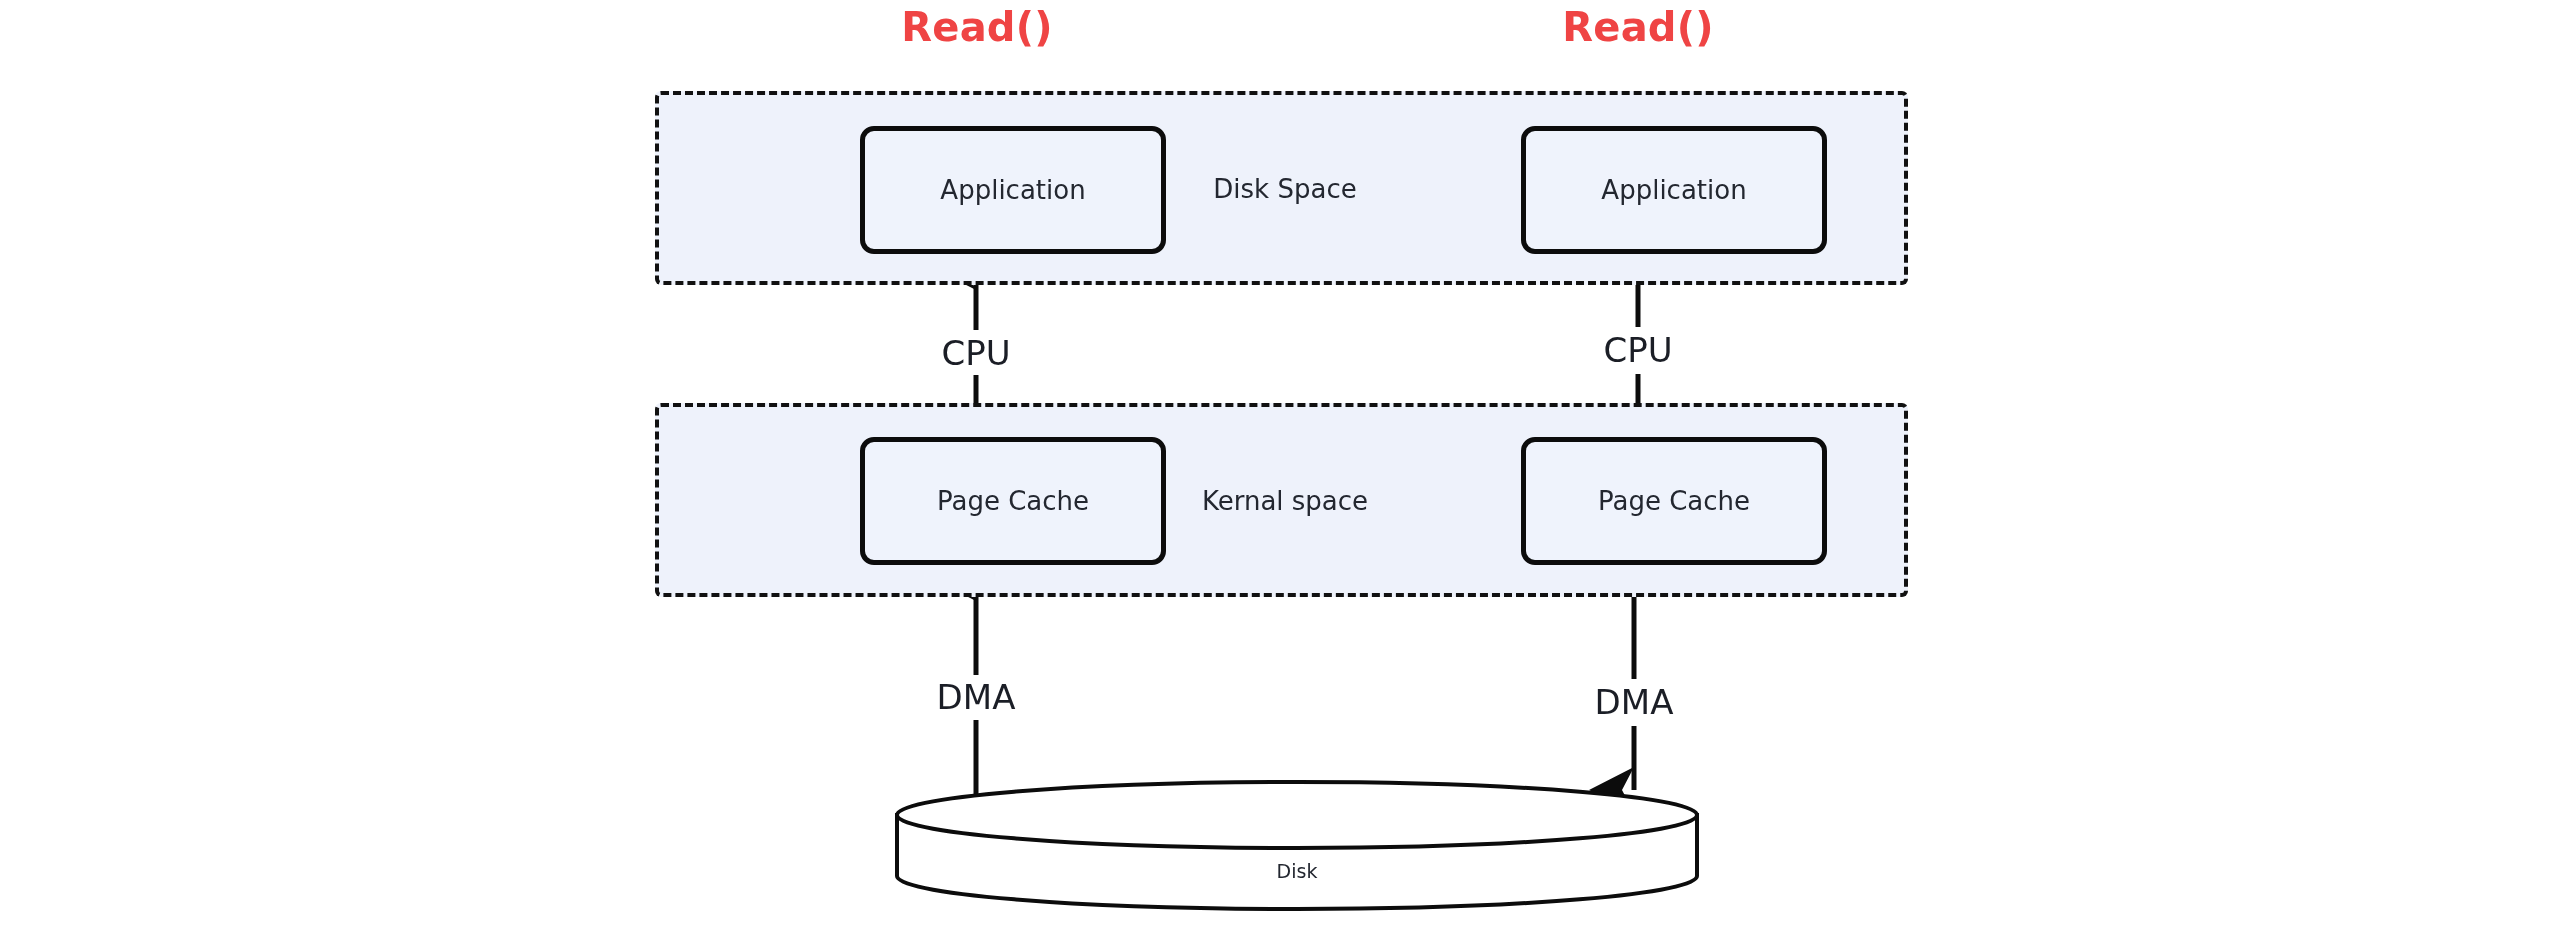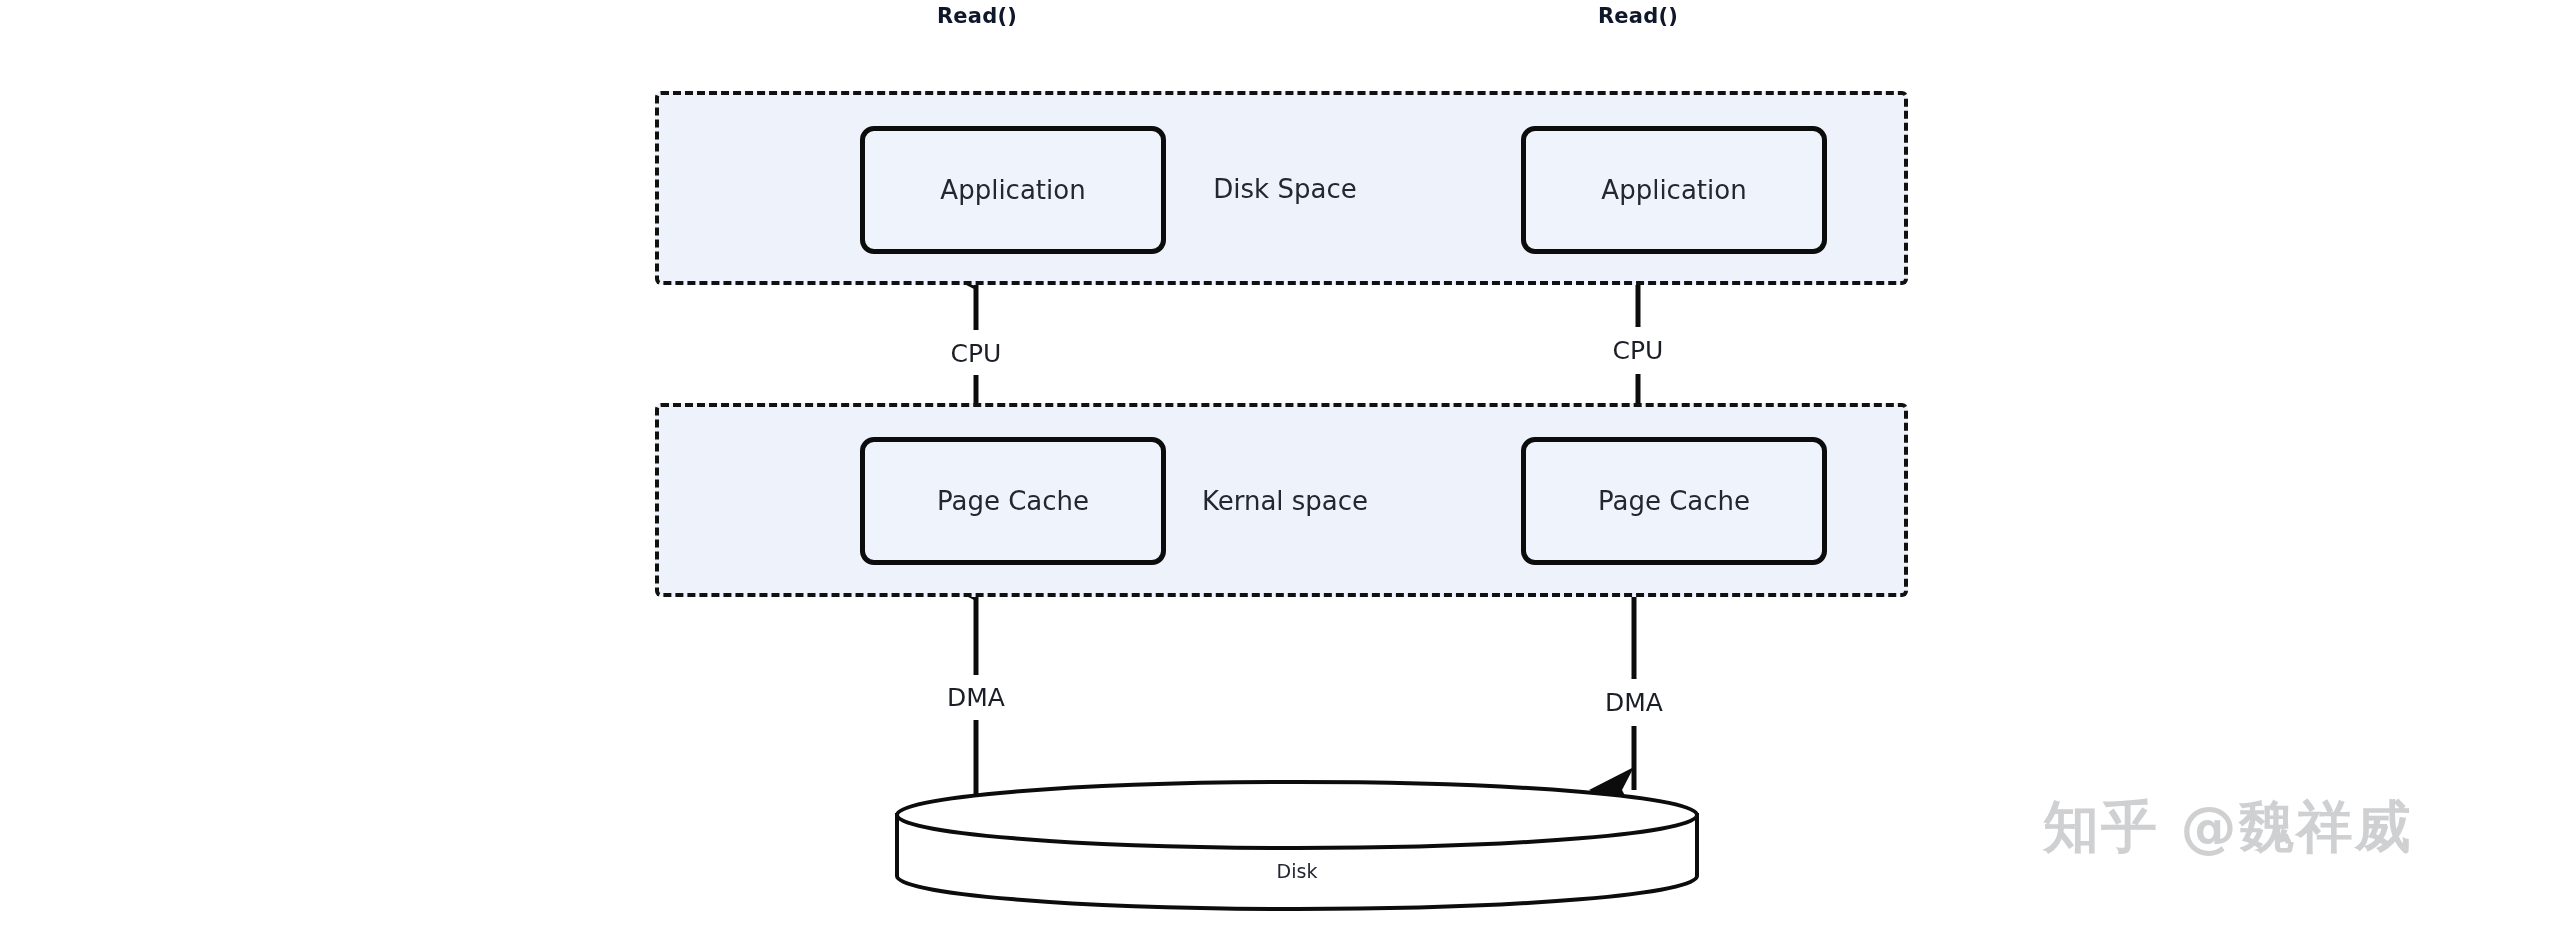--- a/index.html
+++ b/index.html
@@ -24,22 +24,22 @@
     left: 0;
     width: 2560px;
     height: 936px;
   }
 
   
   .col-title {
     position: absolute;
     font-family: "DejaVu Sans", sans-serif;
     font-weight: bold;
-    font-size: 21px;
-    color: #0f172a;
+    font-size: 40px;
+    color: #ef4444;
     letter-spacing: 0.2px;
     text-align: center;
     white-space: nowrap;
     transform: translateX(-50%);
   }
   #title-read  { left: 977px;  top: 4px; }
   #title-write { left: 1638px; top: 4px; }
 
   
   .zone {
@@ -83,21 +83,21 @@
   }
   #box-app-read    { left: 824px;  top: 126px; width: 306px; height: 128px; }
   #box-app-write   { left: 1485px; top: 126px; width: 306px; height: 128px; }
   #box-cache-read  { left: 824px;  top: 437px; width: 306px; height: 128px; }
   #box-cache-write { left: 1485px; top: 437px; width: 306px; height: 128px; }
 
   
   .edge-label {
     position: absolute;
     font-family: "DejaVu Sans", sans-serif;
-    font-size: 25px;
+    font-size: 34px;
     color: #1b1e26;
     background: #ffffff;
     padding: 0 7px;
     white-space: nowrap;
     transform: translate(-50%, -50%);
   }
   #label-cpu-read  { left: 976px;  top: 353px; }
   #label-cpu-write { left: 1638px; top: 350px; }
   #label-dma-read  { left: 976px;  top: 697px; }
   #label-dma-write { left: 1634px; top: 702px; }
@@ -194,15 +194,14 @@
     <span>Page Cache</span>
   </div>
 
   <div class="edge-label" id="label-cpu-read">CPU</div>
   <div class="edge-label" id="label-cpu-write">CPU</div>
   <div class="edge-label" id="label-dma-read">DMA</div>
   <div class="edge-label" id="label-dma-write">DMA</div>
 
   <div id="label-disk">Disk</div>
 
-  <div id="watermark">知乎 @魏祥威</div>
 
 </div>
 
 </body></html>

